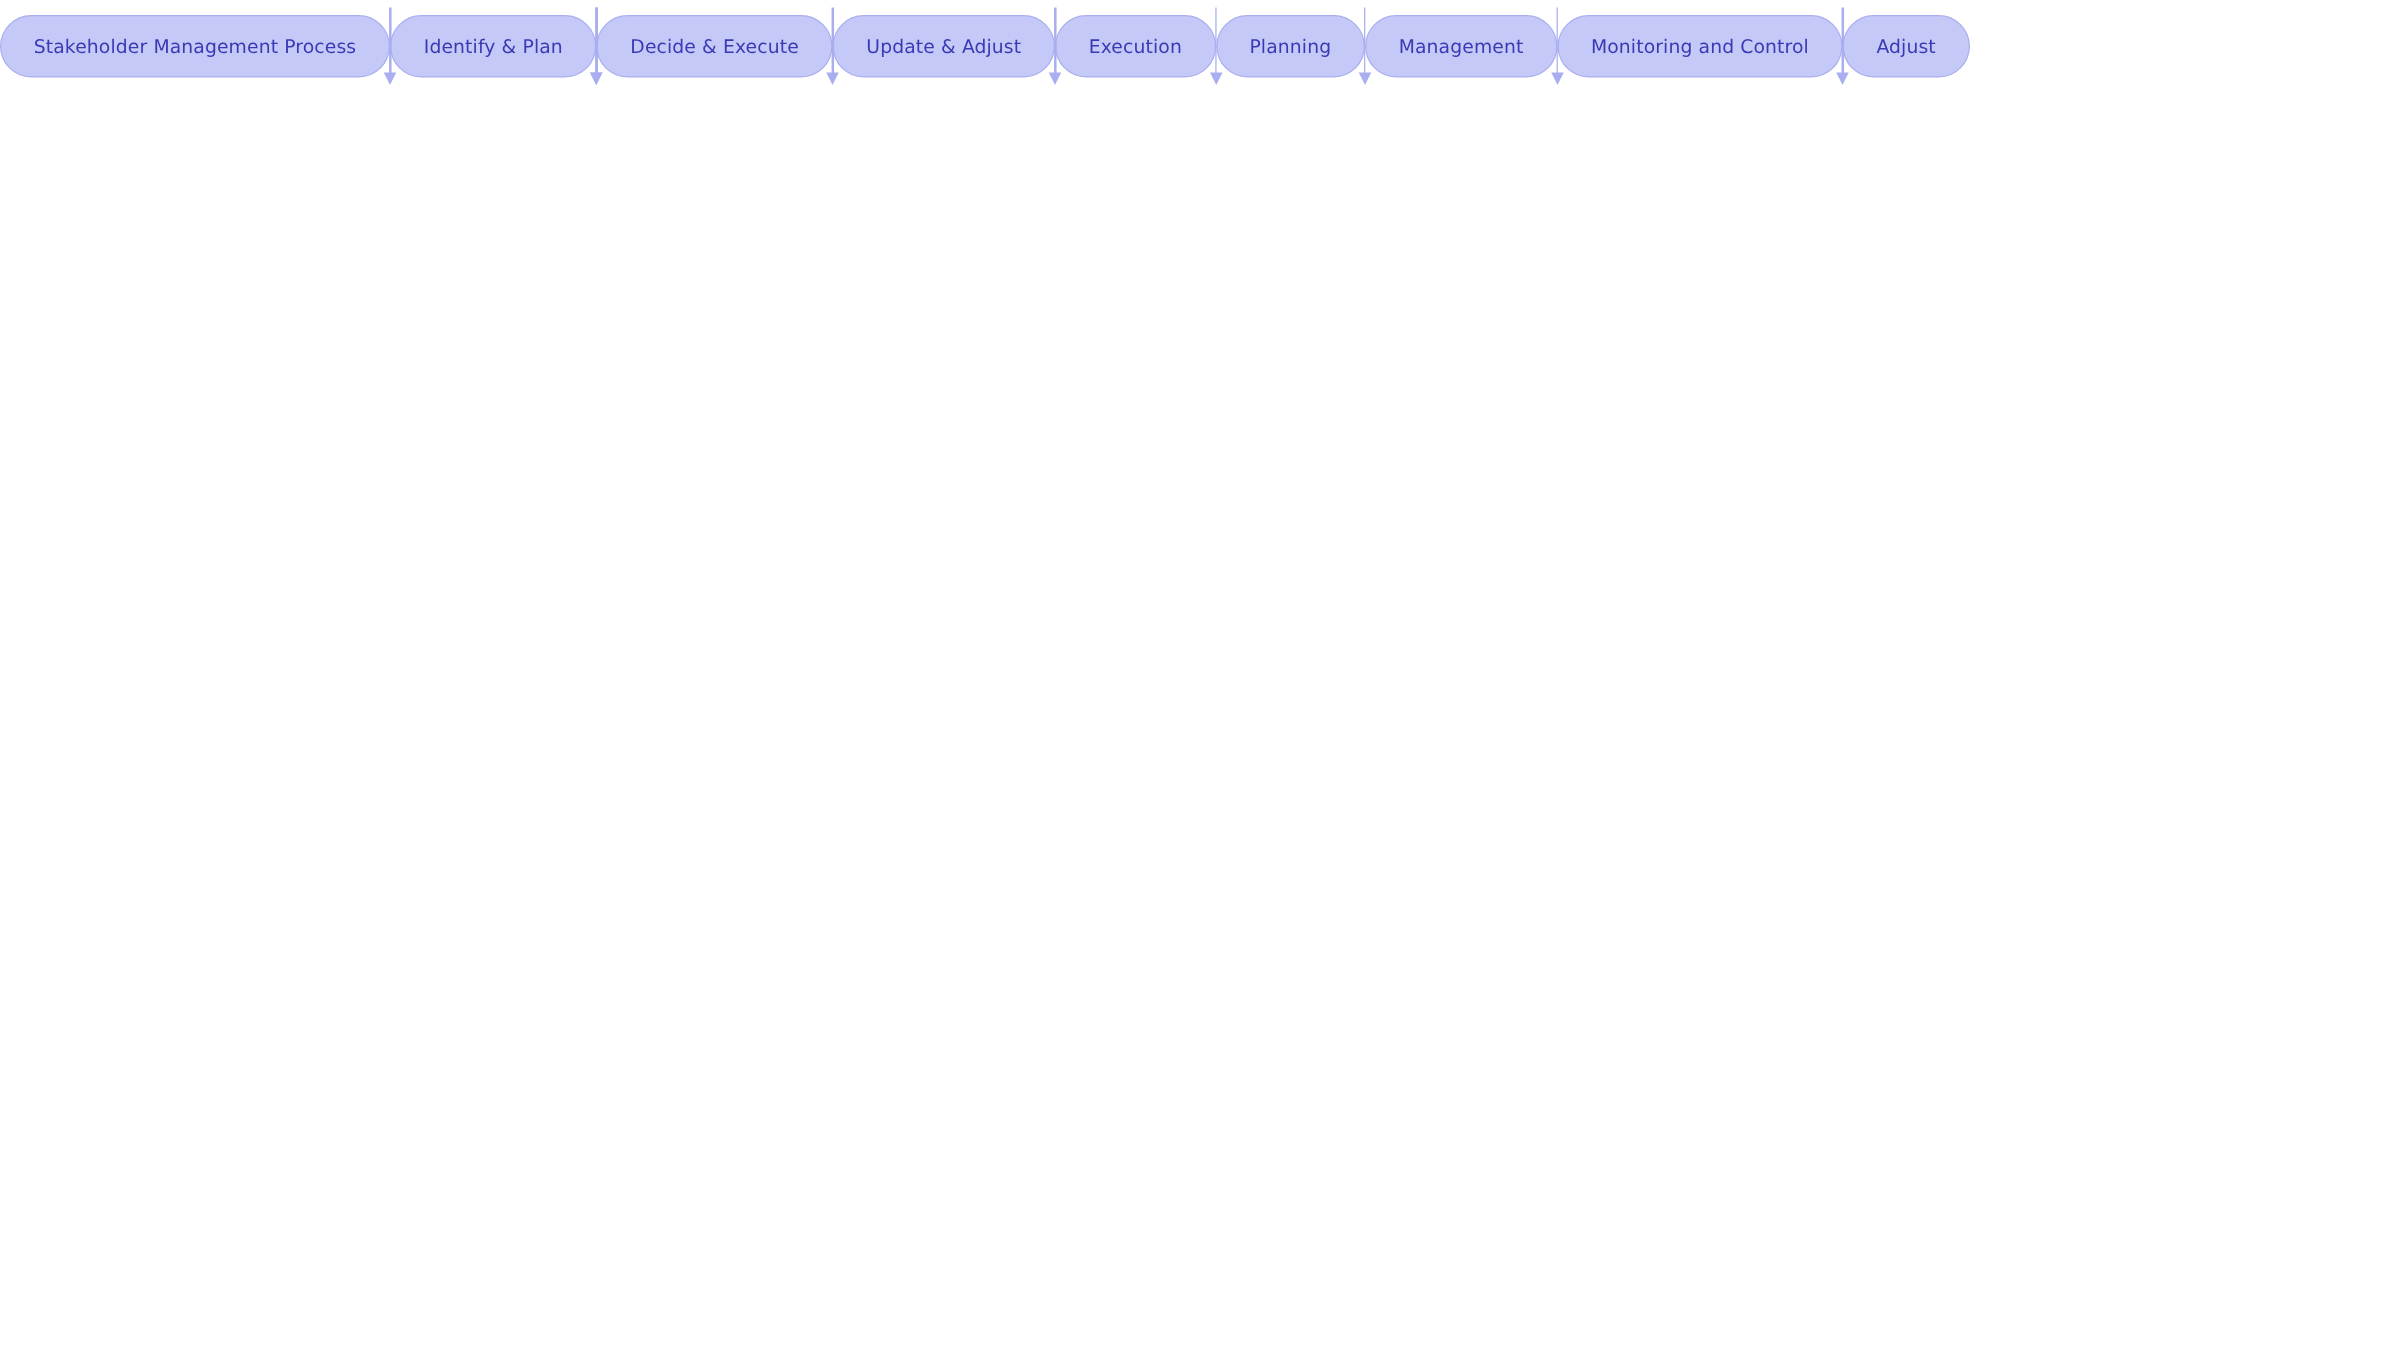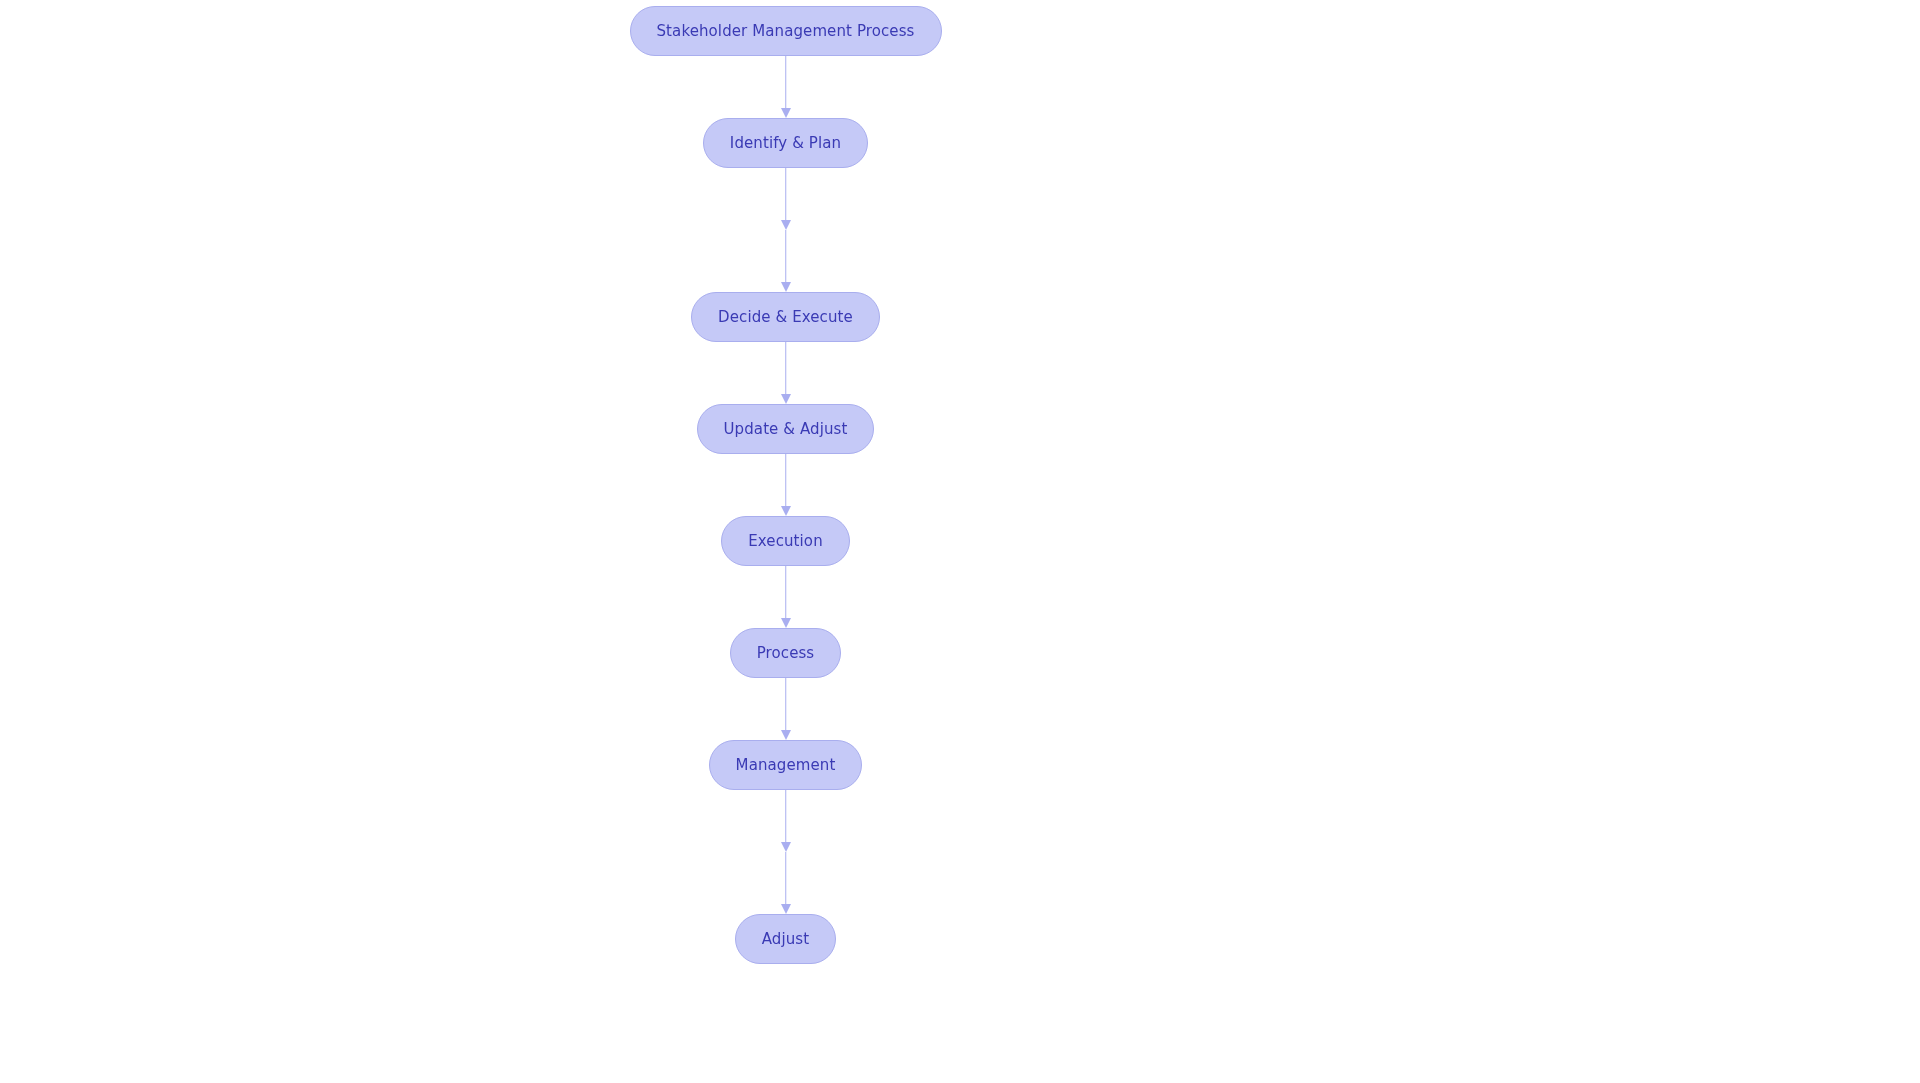--- a/index.html
+++ b/index.html
@@ -22,21 +22,21 @@
     background: #ffffff;
   }
 
   
   .flow-chain {
     position: absolute;
     left: 0;
     top: 0;
     width: 1571px;
     display: flex;
-    flex-direction: column;
+    flex-direction: row;
     align-items: center;
   }
 
   
   .node {
     box-sizing: border-box;
     height: 50px;
     background: #c5c9f7;
     border: 1px solid #a9aeee;
     border-radius: 25px;
@@ -126,35 +126,38 @@
 
     <div class="node">
       <span class="node-label">Execution</span>
     </div>
     <div class="connector">
       <div class="stem"></div>
       <div class="arrowhead"></div>
     </div>
 
     <div class="node">
-      <span class="node-label">Process</span>
+      <span class="node-label">Planning</span>
     </div>
     <div class="connector">
       <div class="stem"></div>
       <div class="arrowhead"></div>
     </div>
 
     <div class="node">
       <span class="node-label">Management</span>
     </div>
     <div class="connector">
       <div class="stem"></div>
       <div class="arrowhead"></div>
     </div>
 
+    <div class="node">
+      <span class="node-label">Monitoring and Control</span>
+    </div>
     <div class="connector">
       <div class="stem"></div>
       <div class="arrowhead"></div>
     </div>
 
     <div class="node">
       <span class="node-label">Adjust</span>
     </div>
 
   </div>

